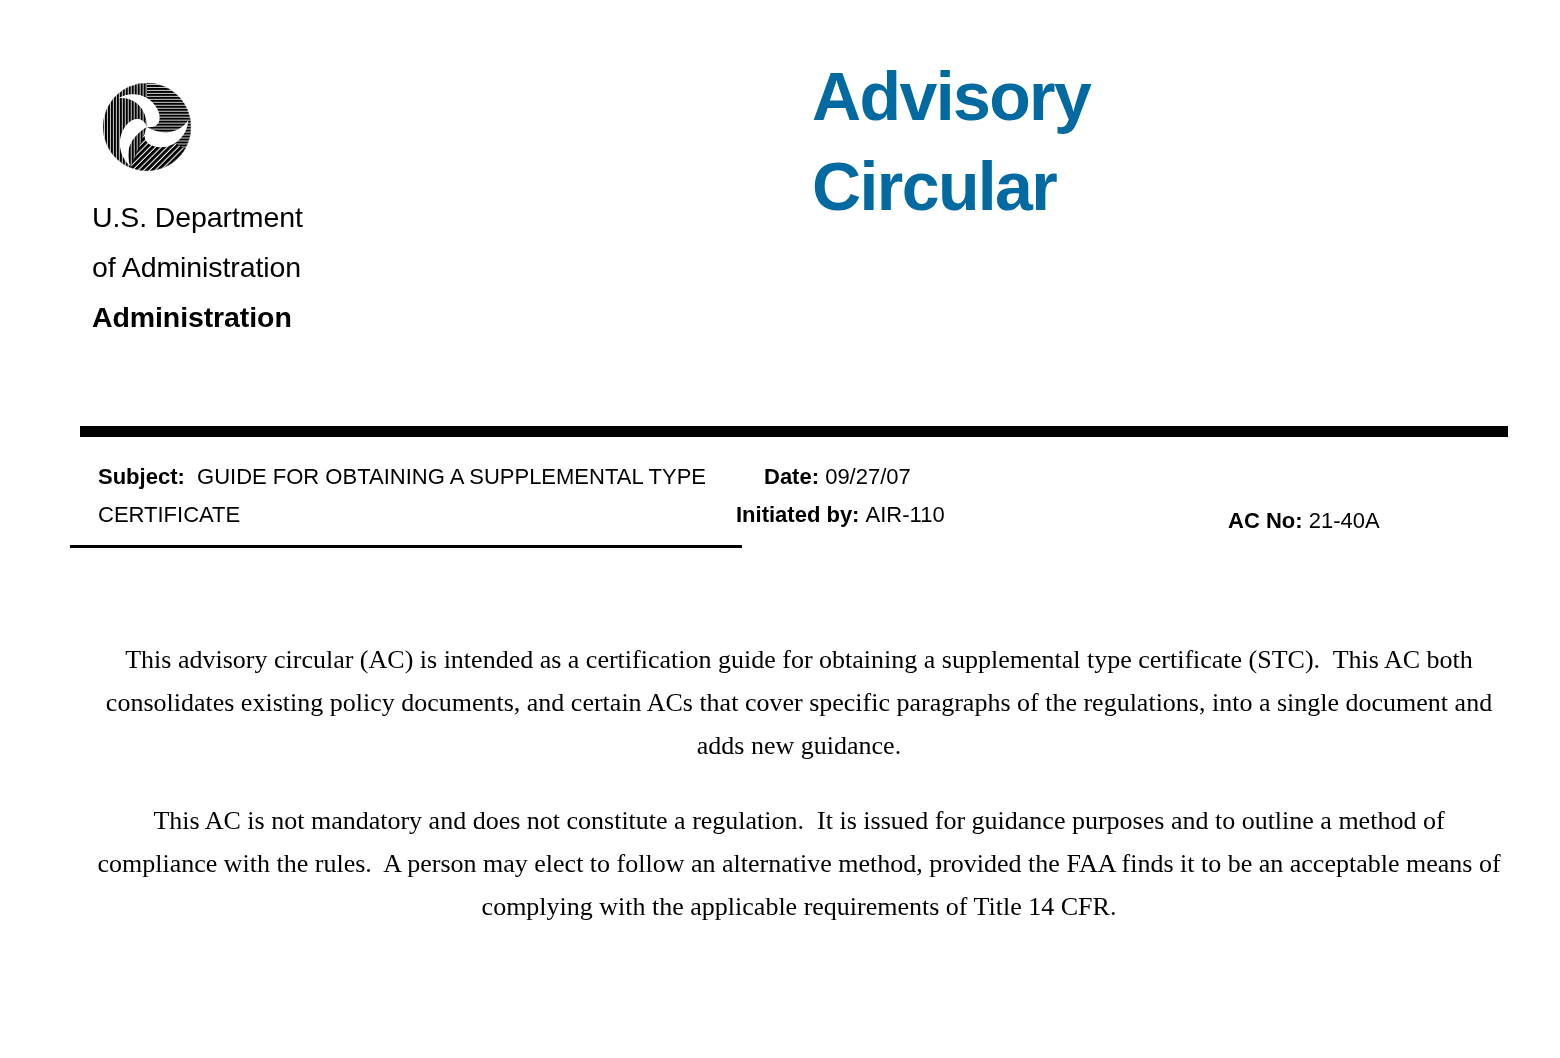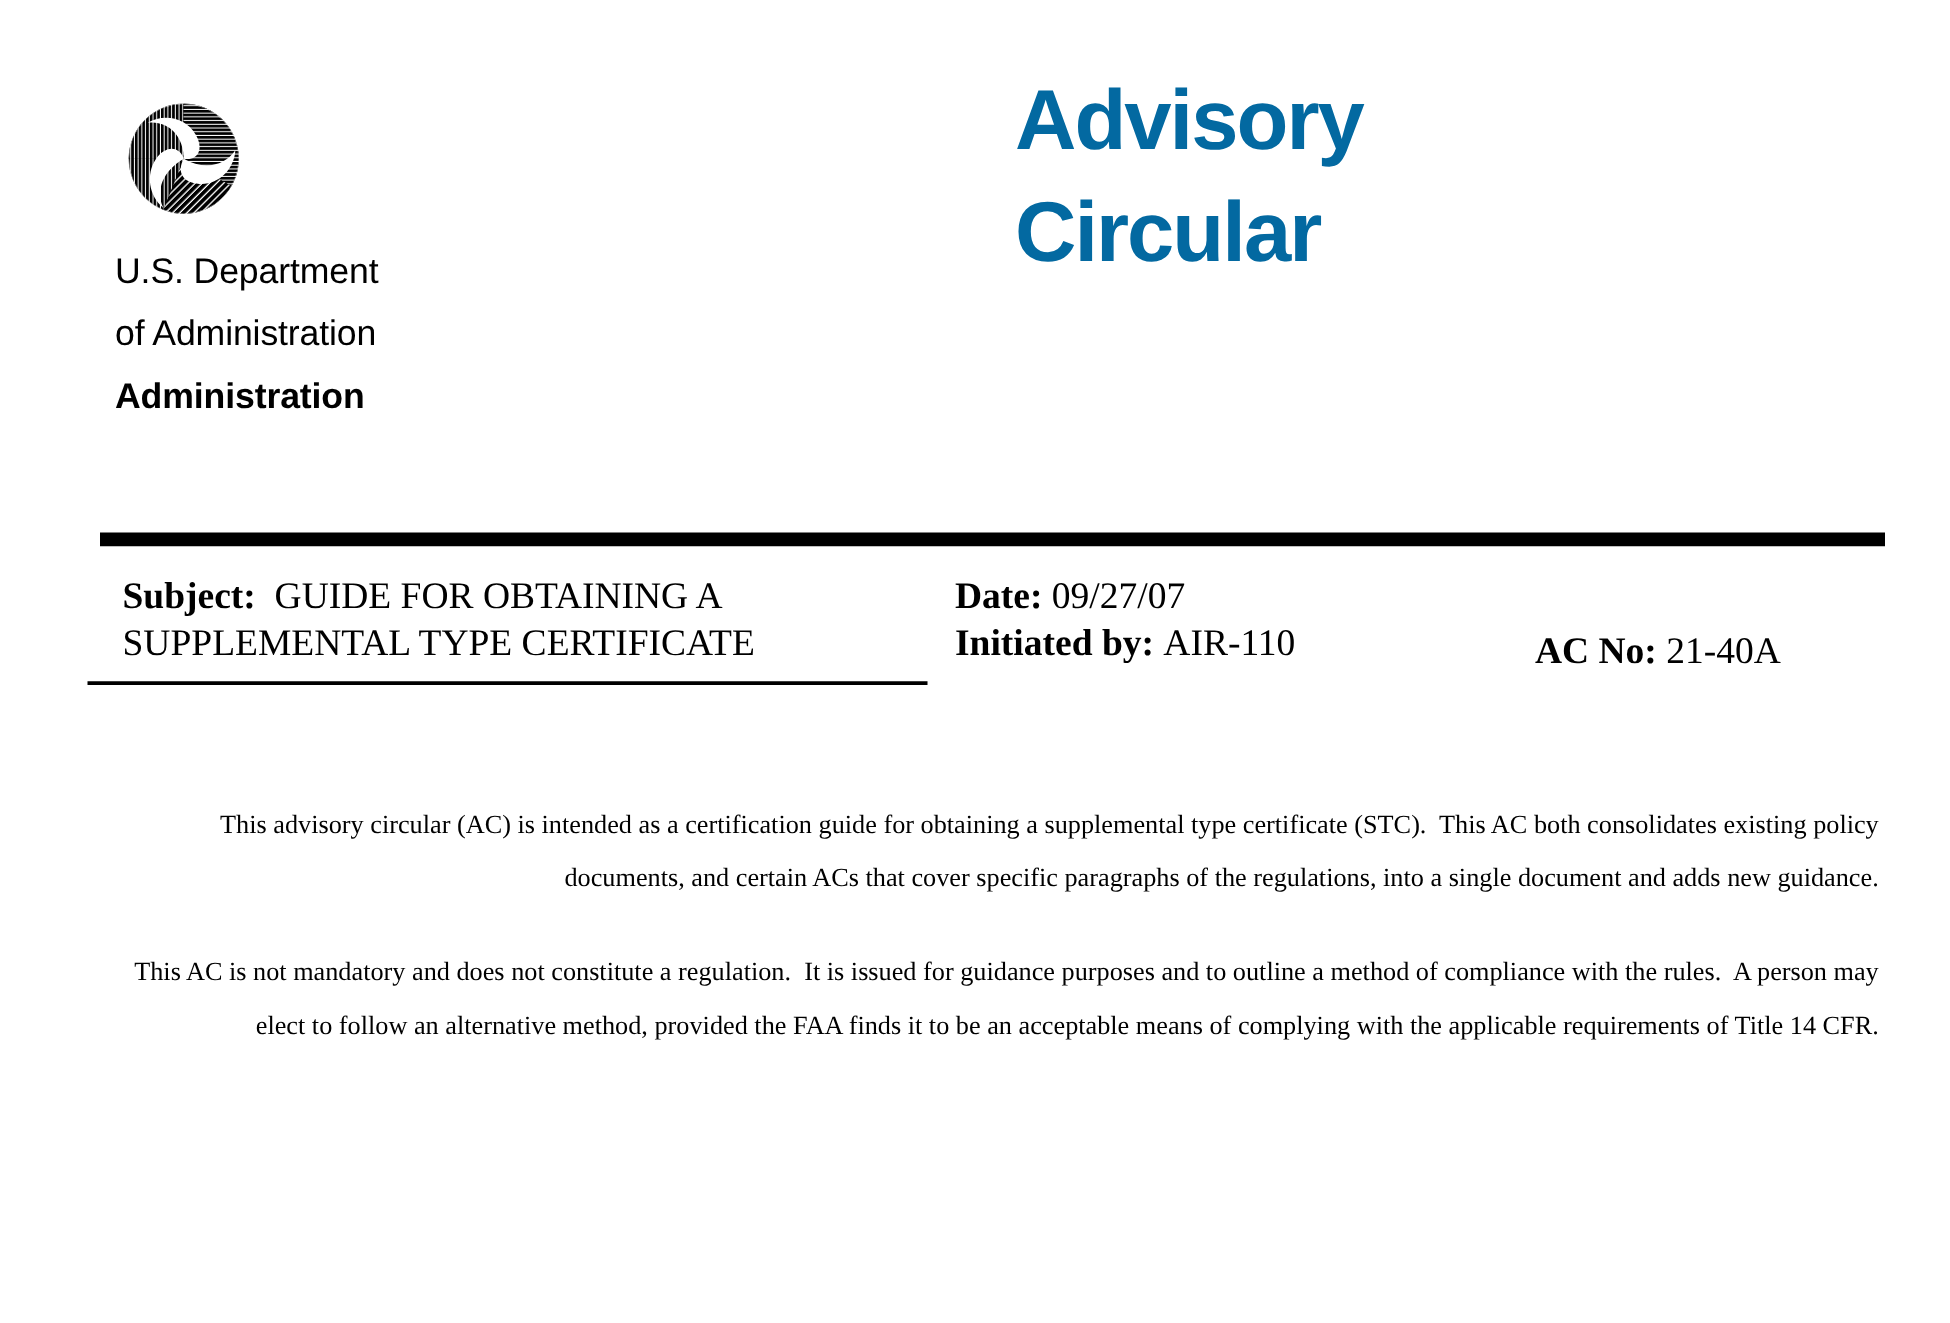--- a/index.html
+++ b/index.html
@@ -89,22 +89,22 @@
 
   
   #ident-band {
     position: absolute;
     left: 0;
     top: 458px;
     width: 1560px;
     height: 100px;
   }
   .ident-text {
-    font-family: Liberation Serif, serif;
-    font-size: 30px;
+    font-family: Liberation Sans, sans-serif;
+    font-size: 22px;
     line-height: 38px;
     color: #000;
   }
   .lbl { font-weight: 700; }
   .val { font-weight: 400; }
 
   #subject-cell {
     position: absolute;
     left: 98px;
     top: 0;
@@ -118,38 +118,38 @@
   }
   #acno-cell {
     position: absolute;
     left: 1228px;
     top: 12px;
     width: 300px;
     margin-top: 32px;
   }
   #initiated-cell {
     position: absolute;
-    left: 764px;
+    left: 736px;
     top: 38px;
     width: 500px;
   }
 
   
   #body-copy {
     position: absolute;
     left: 95px;
     top: 638px;
     width: 1408px;
   }
   #body-copy p {
     margin: 0 0 32px 0;
     font-family: "Liberation Serif", "DejaVu Serif", serif;
-    font-size: 21px;
+    font-size: 26px;
     line-height: 43px;
-    text-align: right;
+    text-align: center;
     color: #000;
     white-space: pre-wrap;
   }
   #body-copy p:last-child { margin-bottom: 0; }
 </style>
 </head>
 <body>
 
 <div id="page">
 

